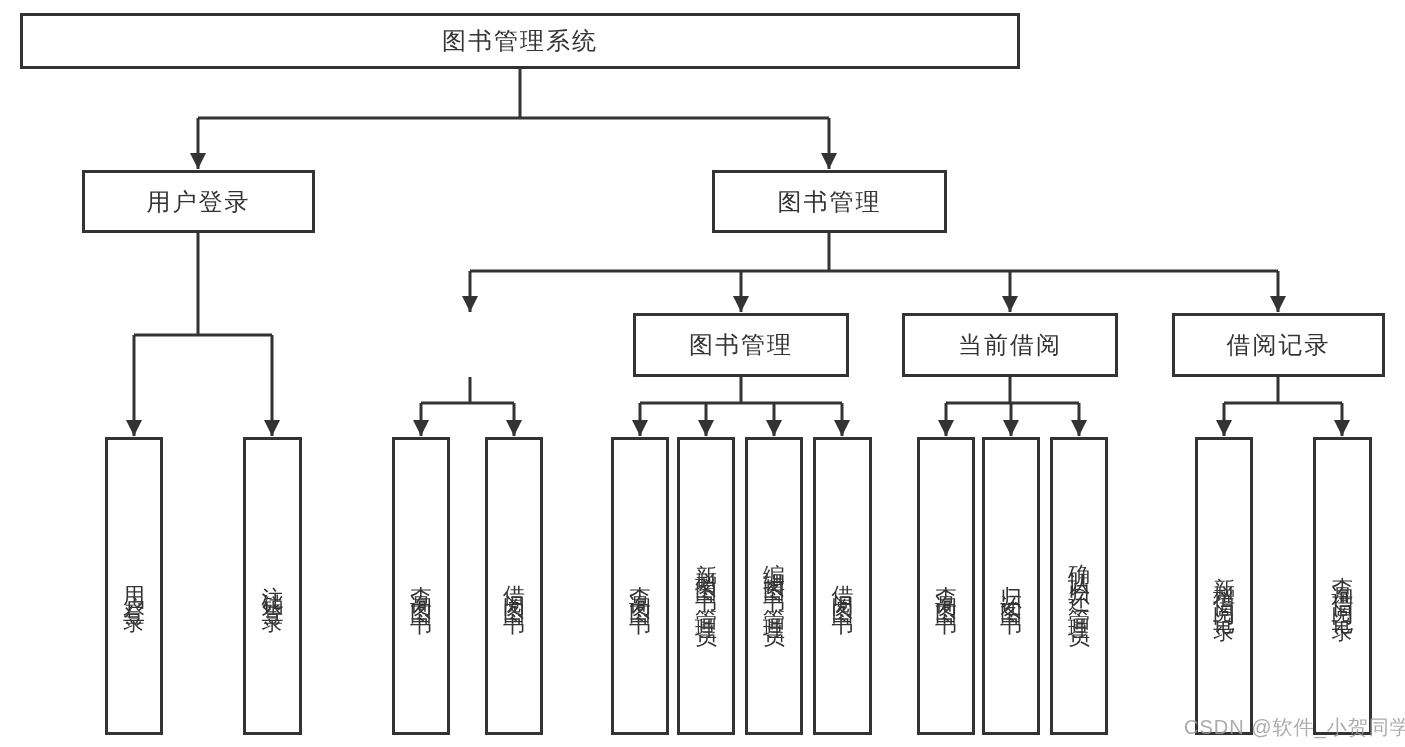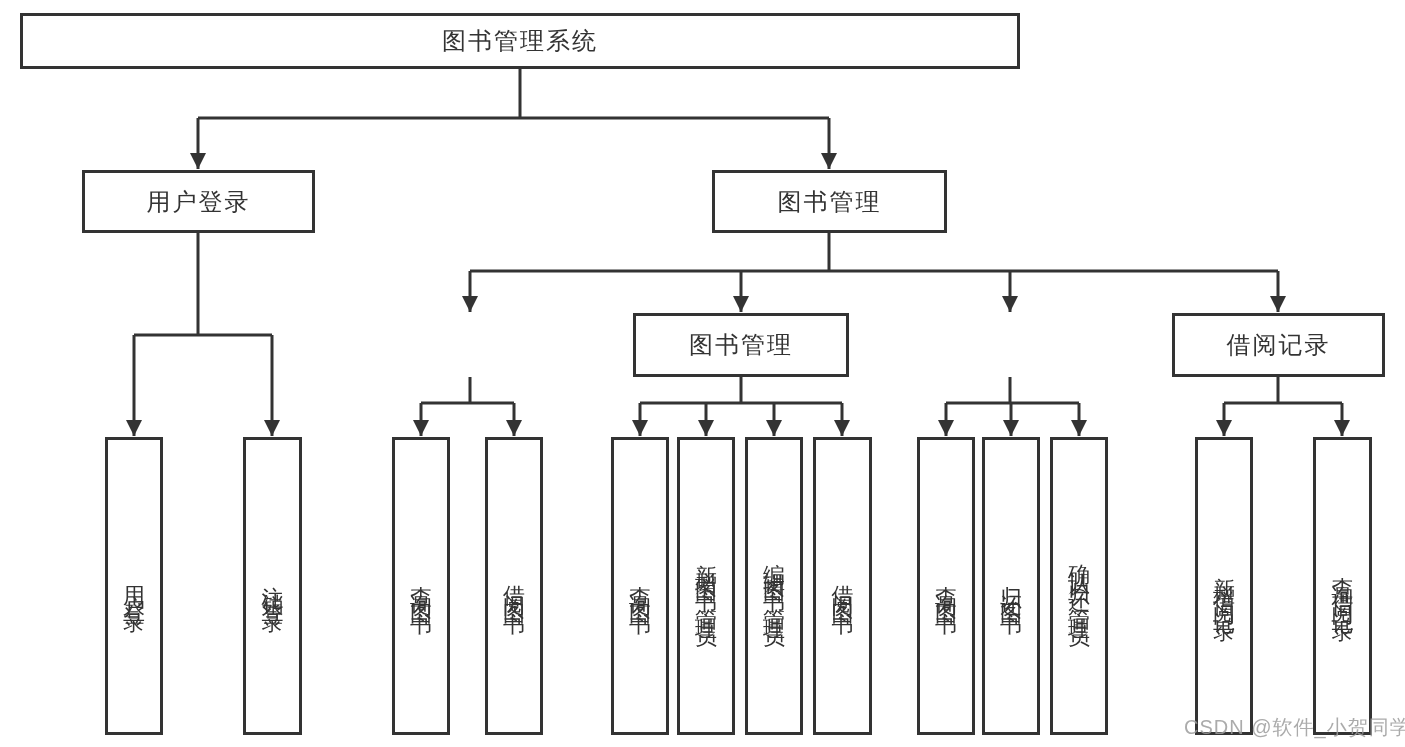--- a/index.html
+++ b/index.html
@@ -106,20 +106,23 @@
   <div class="node hbox" style="left:82px; top:170px; width:233px; height:63px;">
     <span>用户登录</span>
   </div>
   <div class="node hbox" style="left:712px; top:170px; width:235px; height:63px;">
     <span>图书管理</span>
   </div>
 
   <div class="node hbox" style="left:633px; top:313px; width:216px; height:64px;">
     <span>图书管理</span>
   </div>
+  <div class="node hbox" style="left:902px; top:313px; width:216px; height:64px;">
+    <span>当前借阅</span>
+  </div>
   <div class="node hbox" style="left:1172px; top:313px; width:213px; height:64px;">
     <span>借阅记录</span>
   </div>
 
   <div class="node vbox" style="left:105px; top:437px; width:58px; height:298px;">
     <span class="vtext">用户登录</span>
   </div>
   <div class="node vbox" style="left:243px; top:437px; width:59px; height:298px;">
     <span class="vtext">注销登录</span>
   </div>

